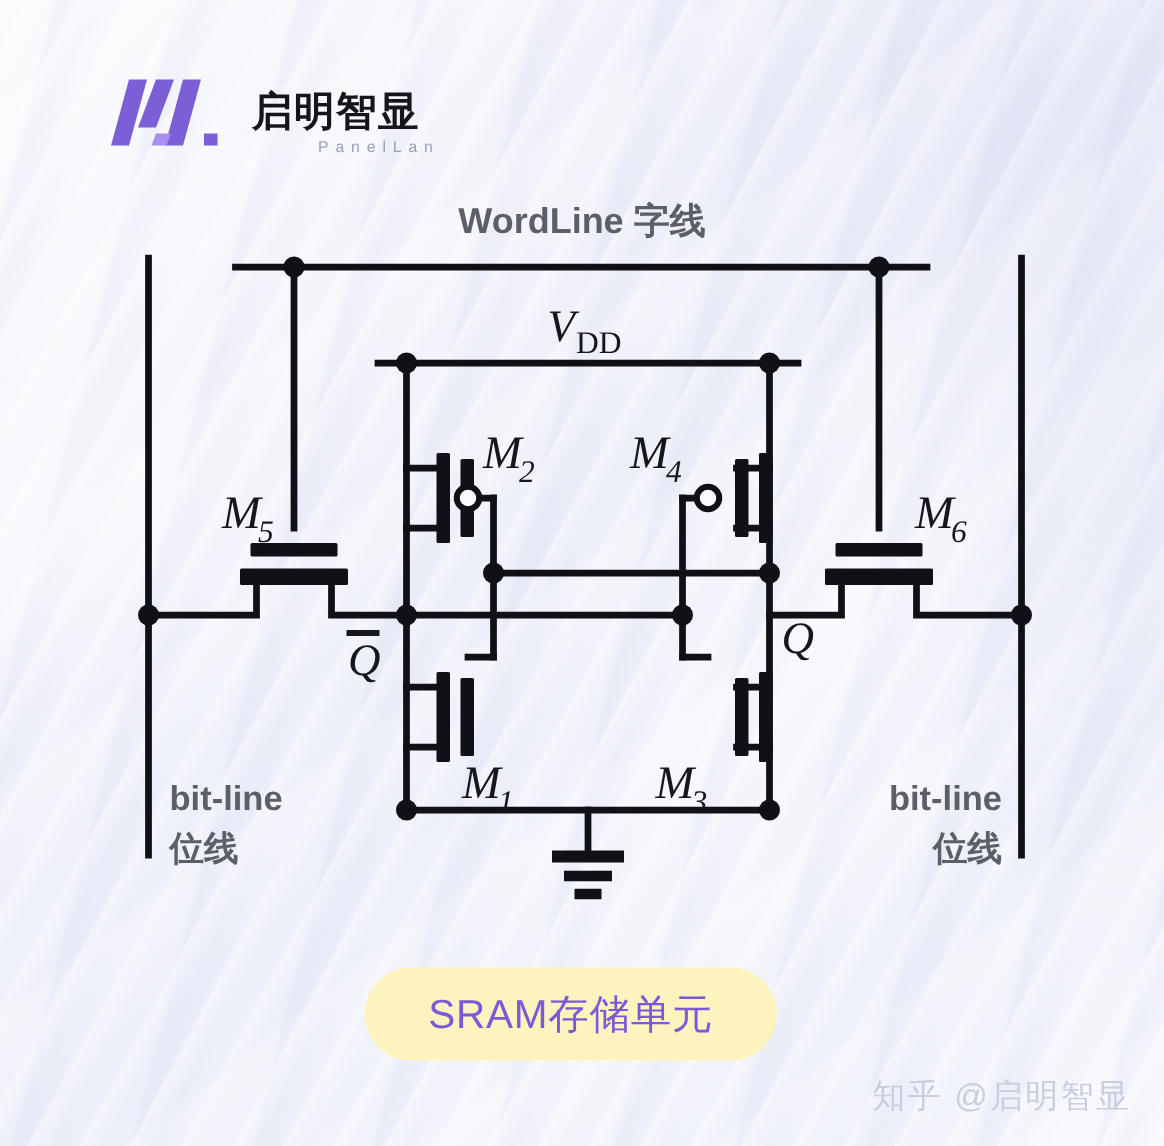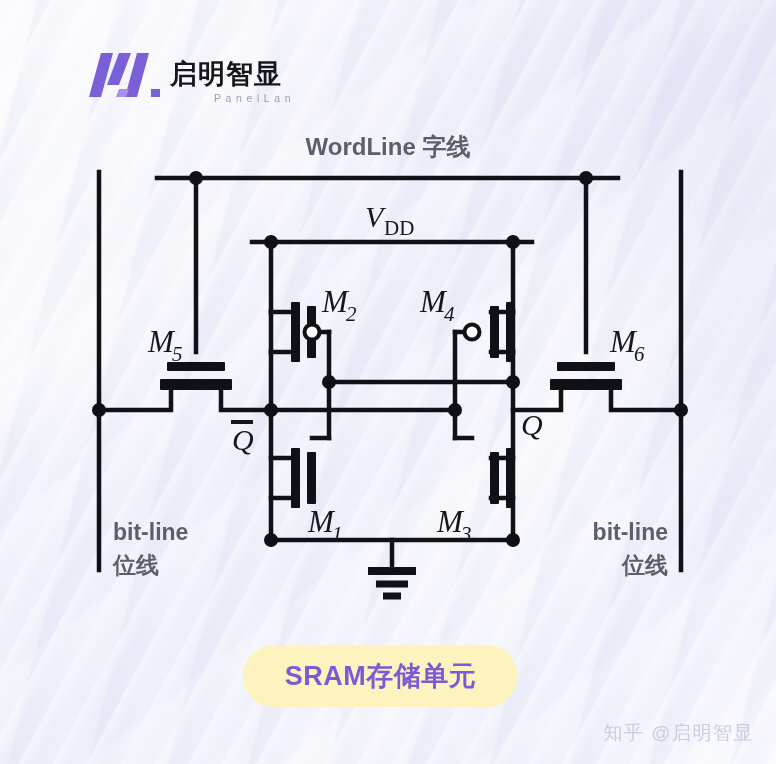--- a/index.html
+++ b/index.html
@@ -24,21 +24,21 @@
       repeating-linear-gradient(142deg, rgba(255,255,255,0) 0px, rgba(255,255,255,0) 52px, rgba(255,255,255,.6) 58px, rgba(255,255,255,0) 120px);
   }
   .tex2{
     position:absolute;inset:0;pointer-events:none;opacity:.4;
     background:
       radial-gradient(ellipse 300px 700px at 96% 30%, rgba(196,202,232,.5), rgba(196,202,232,0) 60%),
       radial-gradient(ellipse 260px 180px at 4% 45%, rgba(255,255,255,.9), rgba(255,255,255,0) 70%);
   }
 
   
-  #logo{position:absolute;left:89px;top:45px;display:flex;align-items:flex-end;gap:9px;}
+  #logo{position:absolute;left:74px;top:45px;display:flex;align-items:flex-end;gap:22px;}
   #logo svg{display:block;}
   .logo-txt{display:flex;flex-direction:column;line-height:1;}
   .logo-cn{
     font-size:27px;font-weight:700;color:#15161b;letter-spacing:1px;
     font-family:"Liberation Sans","DejaVu Sans",sans-serif;
   }
   .logo-en{
     font-size:10.5px;color:#9aa0b4;letter-spacing:4.6px;margin-top:5px;
     font-family:"Liberation Sans","DejaVu Sans",sans-serif;
     padding-left:44px;
@@ -64,28 +64,28 @@
     font-style:italic;fill:#16171c;
   }
 
   
   #caption{
     position:absolute;left:243px;top:645px;width:275px;height:62px;
     background:#fdf3bf;border-radius:32px;
     display:flex;align-items:center;justify-content:center;
   }
   #caption span{
-    font-size:27px;font-weight:700;color:#7a5ad6;letter-spacing:.5px;
+    font-size:27px;font-weight:400;color:#7a5ad6;letter-spacing:.5px;
     font-family:"Liberation Sans","DejaVu Sans",sans-serif;
   }
 
   
   #watermark{
     position:absolute;right:22px;bottom:18px;
-    font-size:19px;color:#c9cddf;letter-spacing:1.5px;
+    font-size:22px;color:#c9cddf;letter-spacing:1.5px;
     font-family:"Liberation Sans","DejaVu Sans",sans-serif;
     white-space:nowrap;
     text-align:center;
   }
 </style>
 </head>
 <body>
 
 <div id="page">
   <div class="tex"></div>

